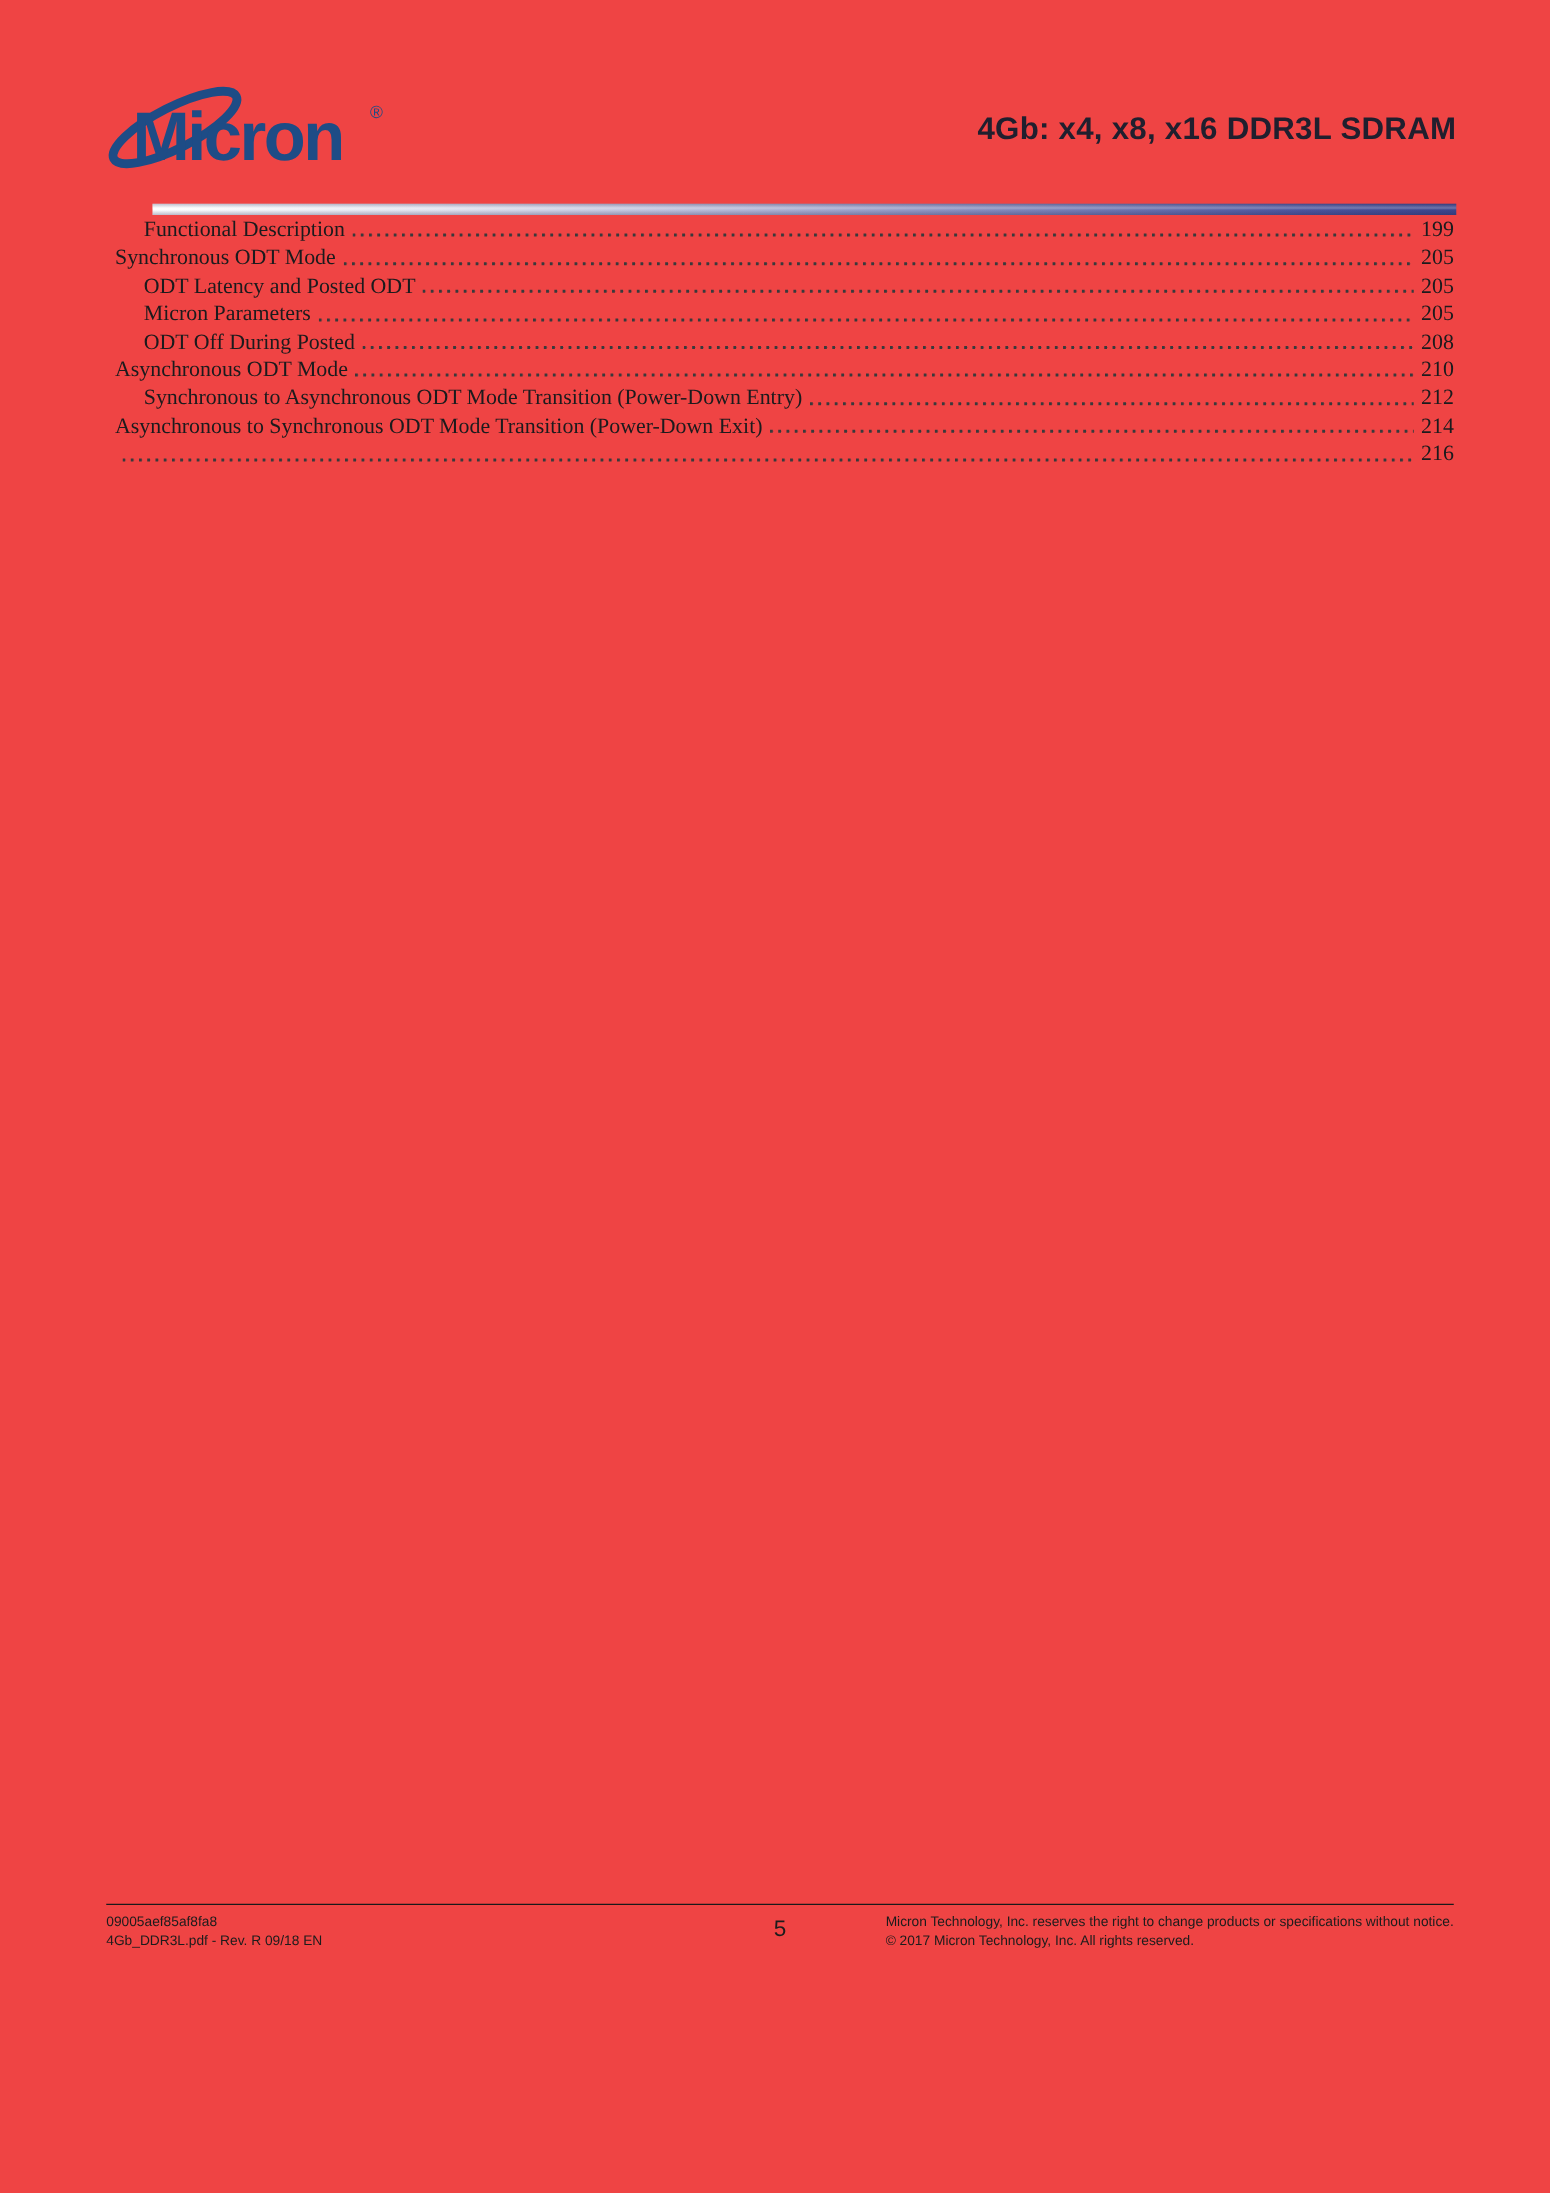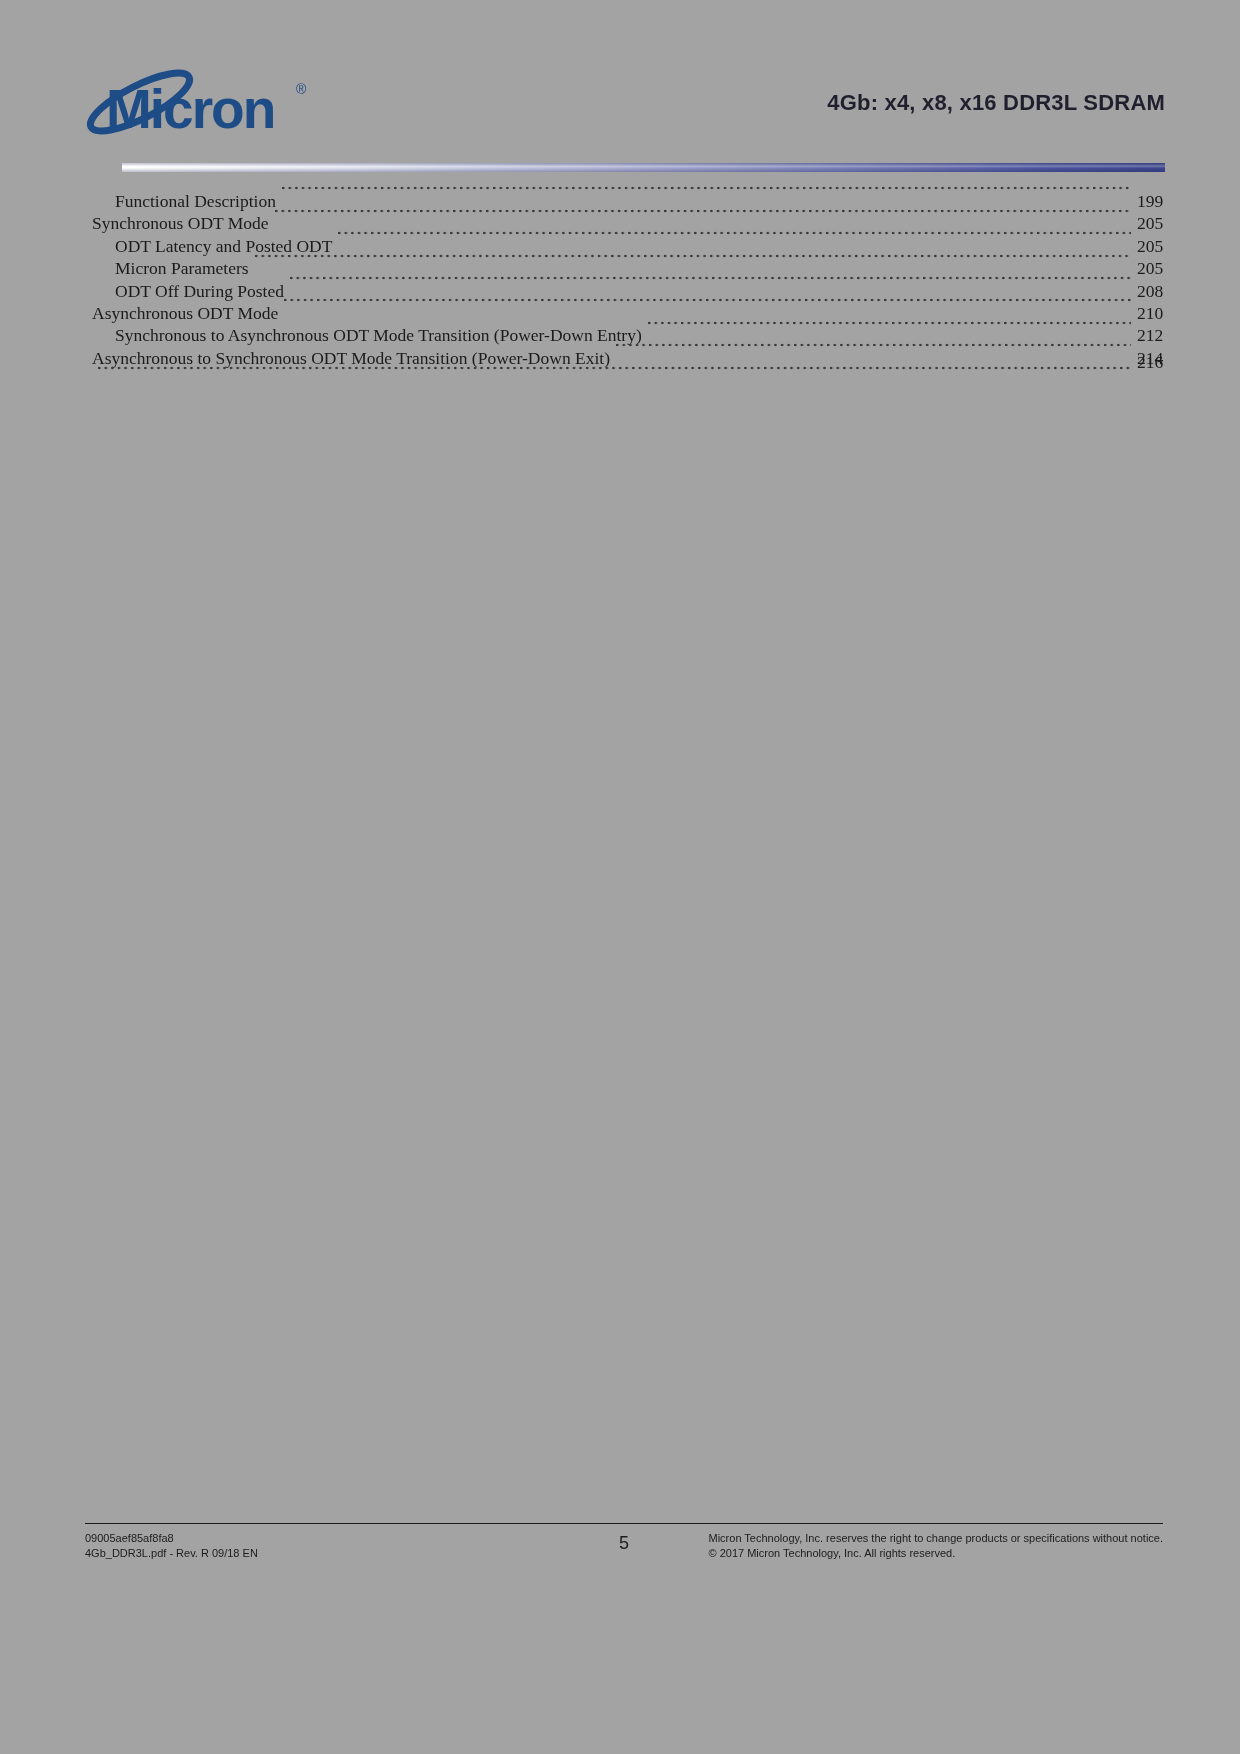--- a/index.html
+++ b/index.html
@@ -1,21 +1,21 @@
 <!DOCTYPE html>
 <html><head>
 <meta charset="utf-8">
 <style>
   * { margin: 0; padding: 0; box-sizing: border-box; }
   html, body { background: #ffffff; }
   .page {
     position: relative;
     width: 1240px;
     height: 1754px;
-    background: #a3a3a3;
+    background: #ef4444;
     font-family: "Liberation Serif", serif;
     overflow: hidden;
   }
 
   
   .header-logo {
     position: absolute;
     left: 82px;
     top: 62px;
     width: 240px;
@@ -24,21 +24,21 @@
   .header-titles {
     position: absolute;
     right: 75px;
     top: 88px;
     text-align: right;
     font-family: "Liberation Sans", sans-serif;
     font-weight: 700;
     color: #201f2e;
     line-height: 30px;
   }
-  .title-line1 { font-size: 22px; letter-spacing: 0.2px; }
+  .title-line1 { font-size: 25px; letter-spacing: 0.2px; }
   .title-line2 { font-size: 24px; }
 
   .header-rule {
     position: absolute;
     left: 122px;
     top: 163px;
     width: 1043px;
     height: 9px;
     background:
       linear-gradient(to bottom, rgba(30,34,80,0.28) 0%, rgba(255,255,255,0.25) 38%, rgba(255,255,255,0) 55%, rgba(30,34,80,0.30) 100%),
@@ -55,21 +55,21 @@
     color: #1b1b1d;
   }
   .toc-row {
     display: flex;
     align-items: baseline;
     height: 22.4px;
     line-height: 22.4px;
     white-space: nowrap;
   }
   .toc-row.indent .toc-label { padding-left: 23px; }
-  .toc-label { flex: 0 0 auto; margin-top: 18px; }
+  .toc-label { flex: 0 0 auto; }
   .toc-leader {
     flex: 1 1 auto;
     align-self: flex-end;
     height: 4px;
     margin: 0 4px 4px 6px;
     background-image: radial-gradient(circle at 1.1px 2px, #39393b 1.15px, rgba(0,0,0,0) 1.6px);
     background-size: 6.6px 4px;
     background-repeat: repeat-x;
   }
   .toc-page { flex: 0 0 auto; min-width: 30px; text-align: center; }

